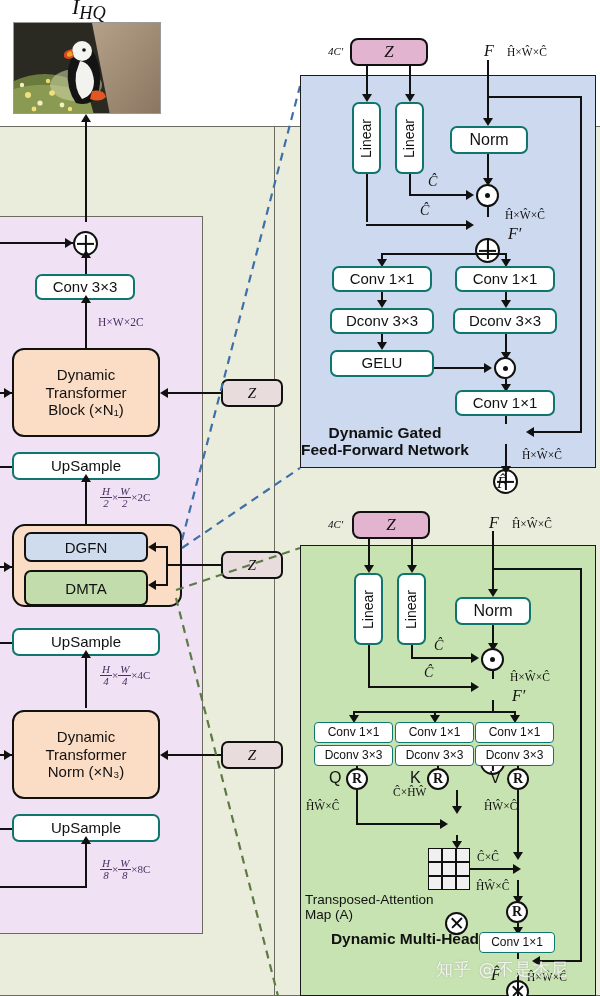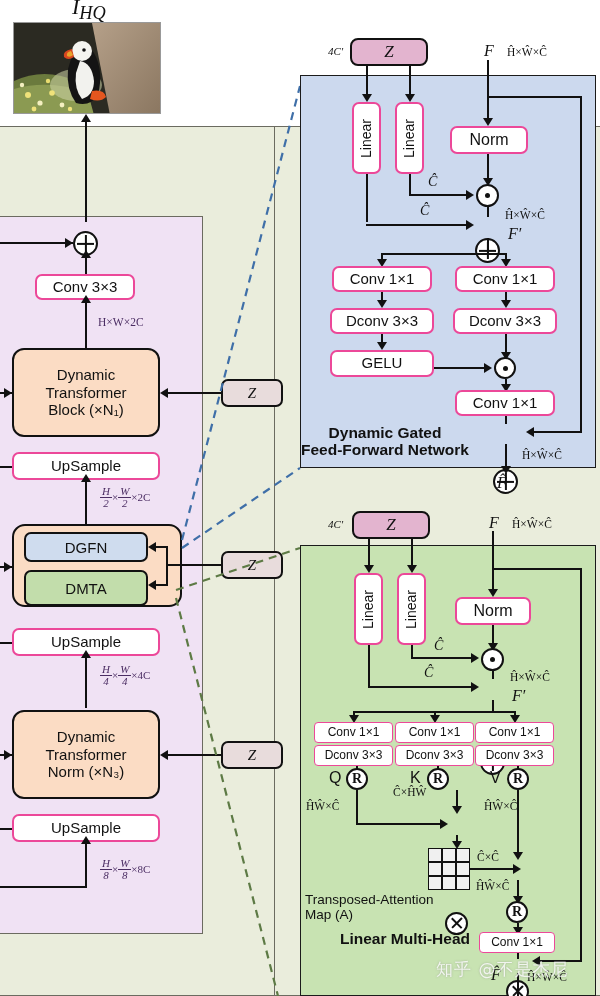--- a/index.html
+++ b/index.html
@@ -7,21 +7,21 @@
        font-family:"Liberation Sans",sans-serif;color:#111;}
   .abs{position:absolute;box-sizing:border-box;}
 
   
   .panel-outer{background:#eaeddc;border:1.5px solid #6b6b60;}
   .panel-purple{background:#f0e2f4;border:1.5px solid #6b6b60;}
   .panel-dgfn{background:#ccd9ee;border:1.5px solid #1b1b1b;}
   .panel-dmta{background:#c8e3b2;border:1.5px solid #1b1b1b;}
 
   
-  .node{background:#fff;border:2px solid #ec4899;border-radius:7px;
+  .node{background:#fff;border:2px solid #0f766e;border-radius:7px;
         display:flex;align-items:center;justify-content:center;
         text-align:center;line-height:1.12;color:#111;}
   .node.tiny{border-radius:4px;border-width:1.6px;}
   .node-dtb{background:#fbdcc4;border:2px solid #111;border-radius:12px;
             display:flex;align-items:center;justify-content:center;
             text-align:center;line-height:1.18;font-size:15px;}
   .node-z-side{background:#e8dcdc;border:2px solid #111;border-radius:7px;
                display:flex;align-items:center;justify-content:center;
                font-family:"Liberation Serif",serif;font-style:italic;font-size:15px;}
   .node-z-pink{background:#e3b4cf;border:2px solid #111;border-radius:8px;
@@ -453,20 +453,20 @@
 <div class="abs lbl-dim" style="left:476px;top:880px;">ĤŴ×Ĉ</div>
 <div class="abs op op-r" style="left:506px;top:901px;width:22px;height:22px;">R</div>
 
 <div class="abs ln lnv" style="left:517px;top:923px;height:8px;"></div>
 <div class="abs arrow-d" style="left:513px;top:927px;"></div>
 <div class="abs node tiny" style="left:479px;top:932px;width:76px;height:21px;font-size:12px;">Conv 1×1</div>
 
 <div class="abs ln lnv" style="left:517px;top:953px;height:6px;"></div>
 
 <div class="abs title-b" style="left:302px;top:930px;width:206px;">
-  <div>Linear Multi-Head</div>
+  <div>Dynamic Multi-Head</div>
 </div>
 
 <div class="abs ln lnv" style="left:517px;top:973px;height:23px;"></div>
 <div class="abs lbl-it" style="left:491px;top:966px;font-size:16px;">F̂</div>
 <div class="abs lbl-dim" style="left:527px;top:971px;">Ĥ×Ŵ×Ĉ</div>
 
 <div class="wm" style="left:436px;top:958px;">知乎 @不是杰尼</div>
 
 </body></html>

